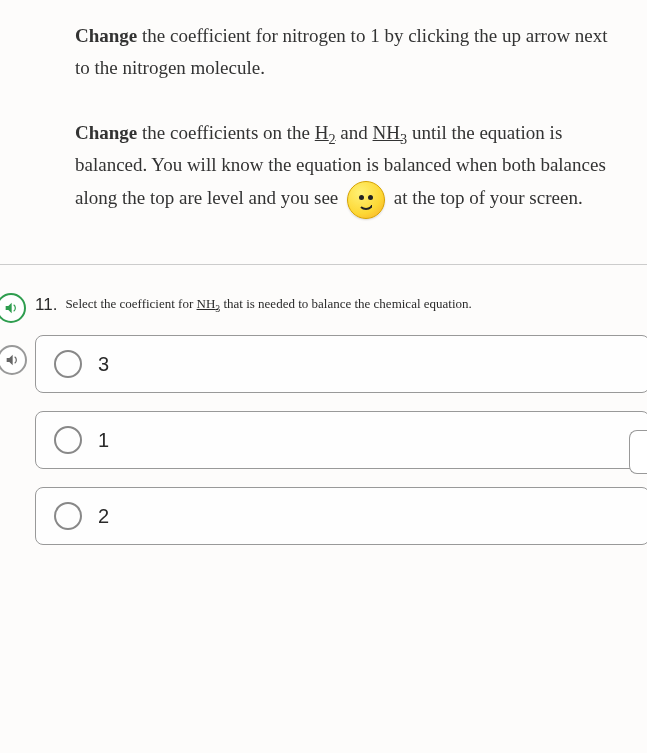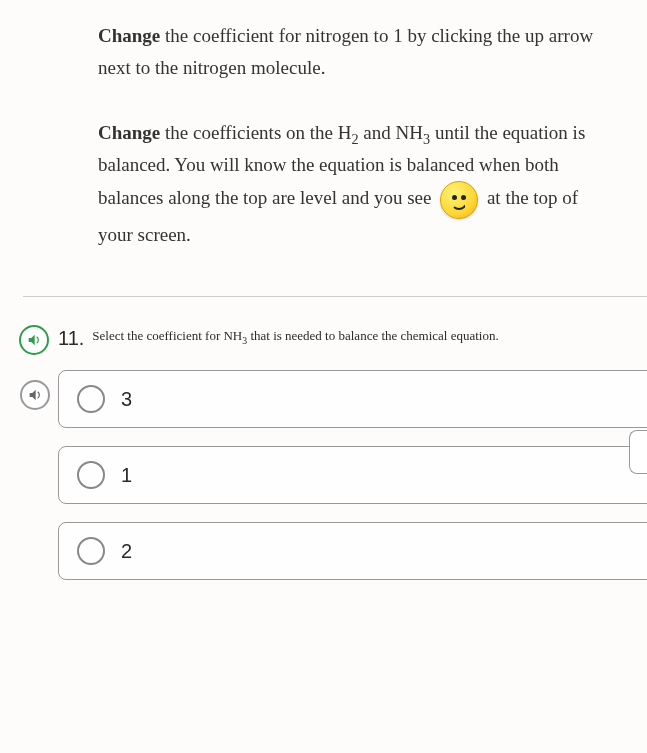--- a/index.html
+++ b/index.html
@@ -6,30 +6,30 @@
     body {
       font-family: Georgia, 'Times New Roman', serif;
       background: #fdfcfb;
       color: #2a2a2a;
       width: 647px;
       height: 753px;
       overflow: hidden;
       position: relative;
     }
     .content {
-      padding: 20px 30px 0 98px;
+      padding: 20px 30px 0 75px;
     }
     .instruction-para {
       font-size: 19px;
       line-height: 1.7;
       margin-bottom: 32px;
       color: #333;
     }
     .instruction-para .bold { font-weight: 700; }
-    .formula { font-family: 'Times New Roman', serif; }
+    .formula { font-family: 'Times New Roman', serif; text-decoration: underline; }
     .sub { font-size: 0.75em; vertical-align: sub; line-height: 0; }
     .smiley {
       display: inline-block;
       width: 38px; height: 38px;
       background: radial-gradient(circle at 35% 30%, #fff176, #fdd835 60%, #f9a825);
       border-radius: 50%;
       border: 1px solid #d6a200;
       position: relative;
       vertical-align: middle;
       margin: 0 4px;
@@ -73,21 +73,21 @@
       border: 2px solid #999;
       border-radius: 50%;
       display: flex;
       align-items: center;
       justify-content: center;
       background: #fff;
     }
     .audio-icon.green { border-color: #2e9d4e; }
     .audio-icon svg { width: 16px; height: 16px; }
     .qnum {
-      font-size: 20px;
+      font-size: 17px;
       margin-right: 8px;
       margin-top: 2px;
       font-family: Arial, sans-serif;
     }
     .qtext {
       font-size: 13px;
       line-height: 1.7;
       flex: 1;
       padding-right: 20px;
     }

